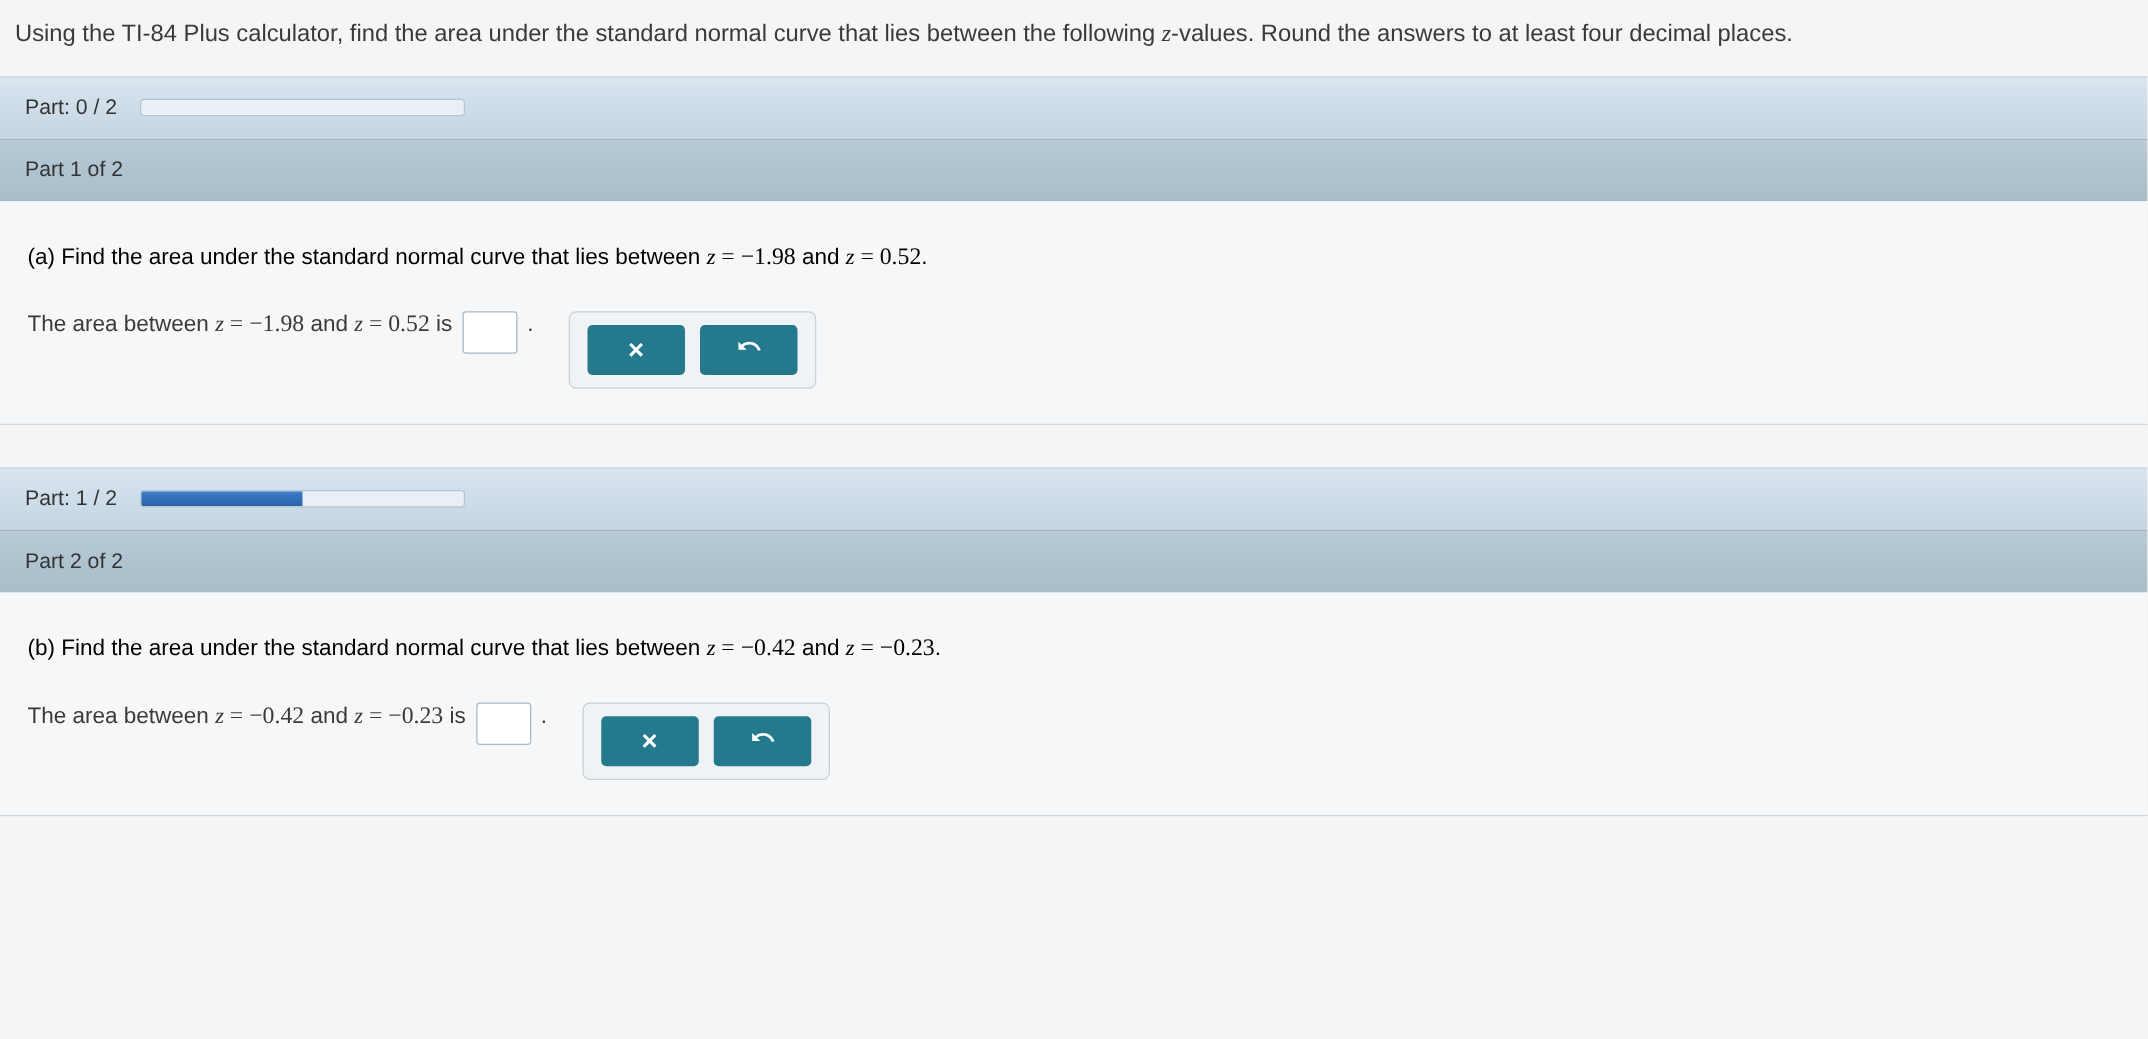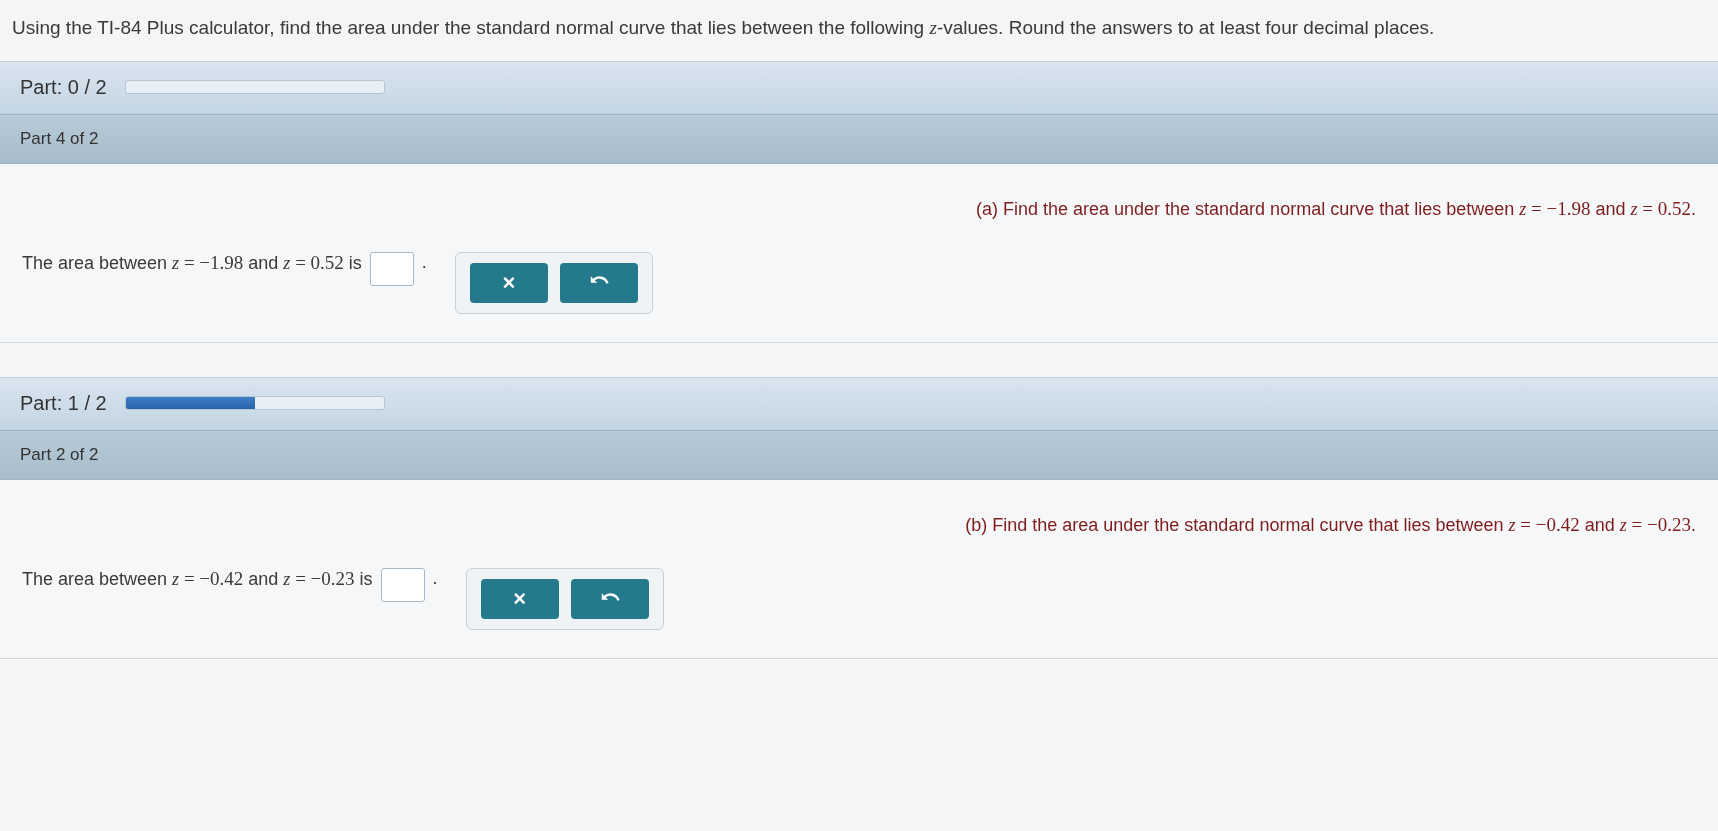--- a/index.html
+++ b/index.html
@@ -28,21 +28,21 @@
     }
     .progress-header {
       background: linear-gradient(to bottom, #d9e5ef 0%, #c4d5e3 100%);
       padding: 14px 20px;
       display: flex;
       align-items: center;
       border-top: 1px solid #c0d0dd;
       border-bottom: 1px solid #c0d0dd;
     }
     .progress-label {
-      font-size: 20px;
+      font-size: 17px;
       color: #333;
       margin-right: 18px;
     }
     .progress-bar {
       width: 260px;
       height: 14px;
       background: #e8eff5;
       border: 1px solid #b5c6d3;
       border-radius: 3px;
       overflow: hidden;
@@ -60,24 +60,23 @@
       border-top: 1px solid #a0b4c2;
       border-bottom: 1px solid #a0b4c2;
     }
     .part-body {
       background: #f5f7f9;
       padding: 30px 22px 28px 22px;
       border-bottom: 1px solid #d0d8de;
       font-size: 18px;
     }
     .question-line {
-      color: #7f1d1d;
+      color: #000000;
       margin-bottom: 28px;
       line-height: 1.6;
-      text-align: right;
     }
     .answer-line {
       display: flex;
       align-items: flex-start;
       flex-wrap: wrap;
       gap: 8px;
       color: #3a3a3a;
     }
     .answer-input {
       width: 44px;
@@ -136,21 +135,21 @@
   <span>Using the TI-84 Plus calculator, find the area under the standard normal curve that lies between the following </span><span class="z-var">z</span><span>-values. Round the answers to at least four decimal places.</span>
 </div>
 
 <div class="progress-header">
   <span class="progress-label">Part: 0 / 2</span>
   <div class="progress-bar">
     <div class="progress-fill" style="width:0%"></div>
   </div>
 </div>
 
-<div class="part-header">Part 4 of 2</div>
+<div class="part-header">Part 1 of 2</div>
 
 <div class="part-body">
   <div class="question-line">
     <span>(a) Find the area under the standard normal curve that lies between </span><span class="z-var">z</span><span class="num"> = −1.98</span><span> and </span><span class="z-var">z</span><span class="num"> = 0.52</span><span>.</span>
   </div>
   <div class="answer-line">
     <span>
       <span>The area between </span><span class="z-var">z</span><span class="num"> = −1.98</span><span> and </span><span class="z-var">z</span><span class="num"> = 0.52</span><span> is </span>
     </span>
     <input class="answer-input" type="text" value="" style="">

